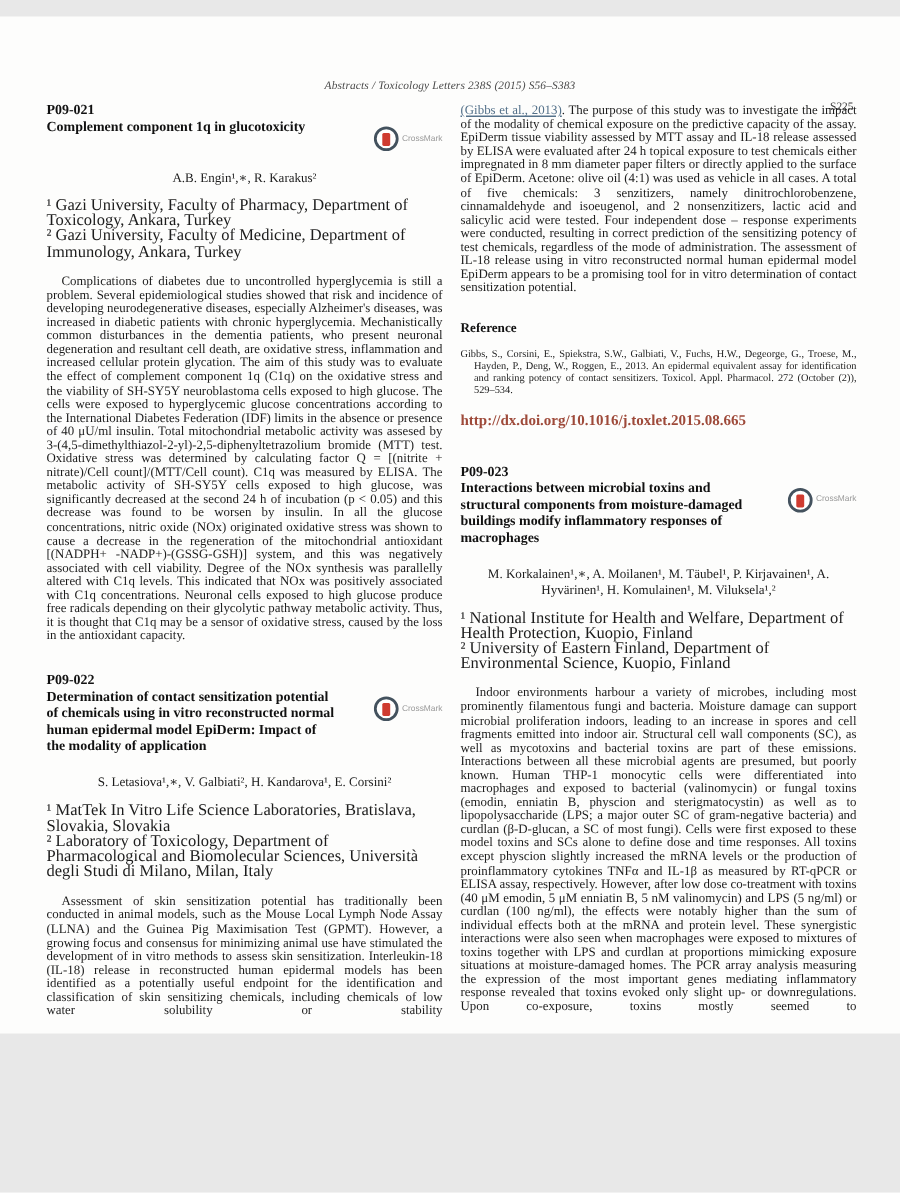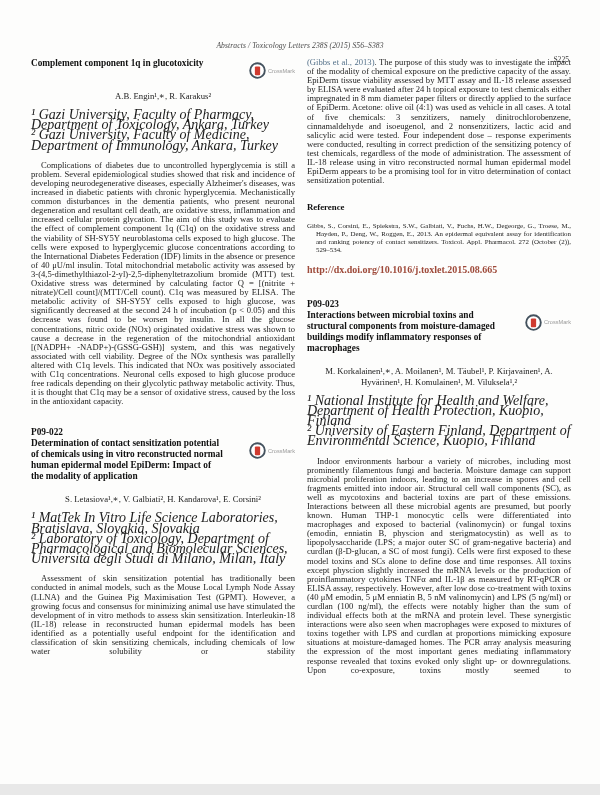--- a/index.html
+++ b/index.html
@@ -1,19 +1,19 @@
 <!DOCTYPE html>
 <html><head>
 <meta charset="utf-8">
 <style>
   html,body { margin:0; padding:0; background:#e8e8e8; }
   .page {
     position:relative;
-    width:600px; height:784px;
-    margin:0 auto;
+    width:600px; height:678px;
+    margin:11px auto;
     background:#fdfdfc;
     font-family:"Liberation Serif","DejaVu Serif",serif;
     color:#1c1c1c;
     overflow:hidden;
     box-sizing:border-box;
   }
   .running-head {
     position:absolute; top:41px; left:0; right:0;
     text-align:center; font-style:italic;
     font-size:7.6px; color:#4a4a4a; letter-spacing:.1px;
@@ -37,31 +37,31 @@
     color:#111; width:204px;
   }
   .badge {
     margin-left:auto; display:flex; align-items:center; gap:2px;
     margin-top:4px; cursor:pointer; flex:none;
   }
   .badge-label { font-size:5.6px; color:#9a9a9a; font-family:"Liberation Sans",sans-serif; }
 
   .authors { margin-top:12px; font-size:8.7px; line-height:11px;text-align:center; }
   .affils { margin-top:8px; }
-  .affil { font-style:italic; font-size:14px; line-height:10.2px; }
+  .affil { font-size:11px; line-height:10.2px; }
 
   .body-par {
     margin:10px 0 0 0;
     font-size:8.6px; line-height:9.1px;
     text-align:justify; text-indent:10px;
   }
   .cont { text-indent:0; margin-top:0; }
   .justify-last { text-align-last:justify; }
 
-  .cite { color:#54718a; cursor:pointer; }
+  .cite { color:#54718a; cursor:pointer;text-decoration:underline; }
 
   .doi {
     display:block; margin-top:10px;
     font-size:10px; font-weight:bold; color:#9e4a3a;
     text-decoration:none; cursor:pointer;
   }
 
   .ref-head { margin:17px 0 0 0; font-weight:bold; font-size:8.8px; color:#111; }
   .ref-text {
     margin:10px 0 0 0;
@@ -77,20 +77,21 @@
 <div class="page">
 
   <div class="running-head">Abstracts / Toxicology Letters 238S (2015) S56–S383</div>
   <div class="page-num">S225</div>
 
   <div class="content">
 
     <div class="col">
 
       <section>
+        <div class="abs-id">P09-021</div>
         <div class="title-row">
           <h2 class="abs-title">Complement component 1q in glucotoxicity</h2>
           <div class="badge">
             <svg width="17" height="17" viewBox="0 0 20 20">
               <circle cx="10" cy="10" r="8.6" fill="#ffffff" stroke="#44525e" stroke-width="2.2"></circle>
               <rect x="6.9" y="5.4" width="6.2" height="10.2" rx="1.2" fill="#cf3b30"></rect>
             </svg>
             <span class="badge-label">CrossMark</span>
           </div>
         </div>

